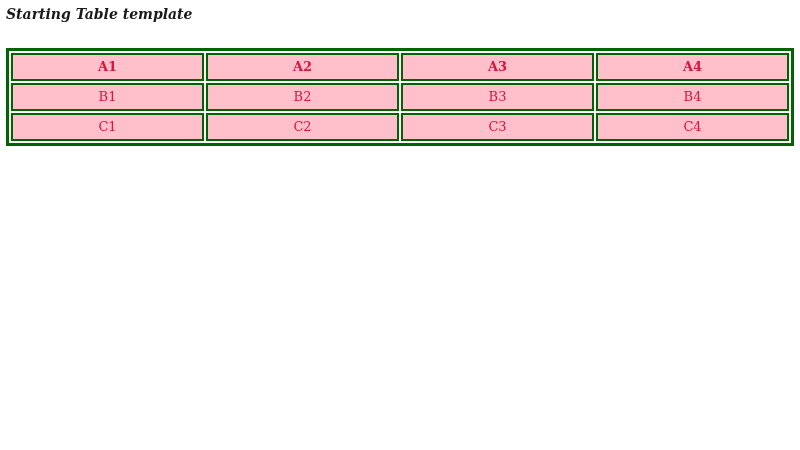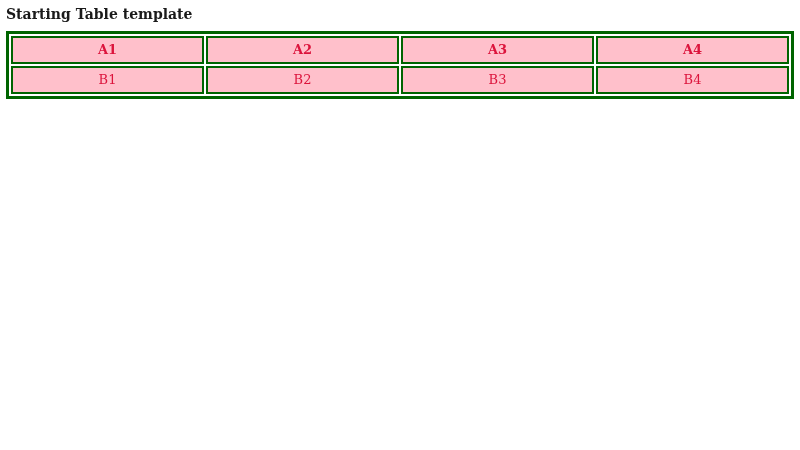--- a/index.html
+++ b/index.html
@@ -23,21 +23,22 @@
   }
   .page-wrap {
     margin: 6px;
   }
   .page-title {
     font-family: "DejaVu Serif", serif;
     font-weight: bold;
     font-size: 14px;
     line-height: 16px;
     color: var(--title-color);
-    margin: 5px 0 9px 0;
+    margin: 5px 0 26px 0;
+    font-style: italic;
   }
   table.grid {
     width: 100%;
     border-collapse: separate;
     border-spacing: 2px;
     border: 3px solid var(--border-green);
     background: var(--page-bg);
     table-layout: fixed;
   }
   table.grid th,
@@ -71,16 +72,22 @@
         <th>A4</th>
       </tr>
     </thead>
     <tbody>
       <tr>
         <td>B1</td>
         <td>B2</td>
         <td>B3</td>
         <td>B4</td>
       </tr>
+      <tr>
+        <td>C1</td>
+        <td>C2</td>
+        <td>C3</td>
+        <td>C4</td>
+      </tr>
     </tbody>
   </table>
 
 </div>
 
 </body></html>

